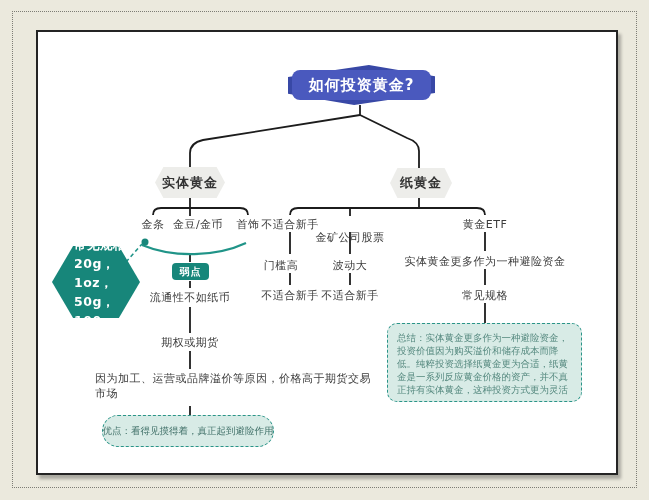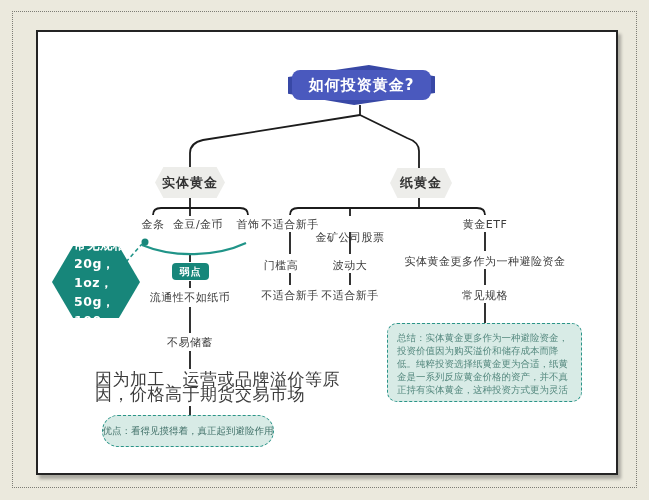--- a/index.html
+++ b/index.html
@@ -64,21 +64,21 @@
   
   .weak-badge{
     position:absolute;left:134px;top:231px;width:37px;height:17px;
     background:#17867a;border-radius:4px;color:#fff;
     font-size:10px;font-weight:bold;
     display:flex;align-items:center;justify-content:center;letter-spacing:1px;
   }
 
   .para{
     position:absolute;left:57px;top:340px;width:276px;
-    font-size:17px;line-height:14.5px;color:#3c3c3c;letter-spacing:0.5px;
+    font-size:11px;line-height:14.5px;color:#3c3c3c;letter-spacing:0.5px;
   }
 
   .dash-box{
     background:#d8ebe6;border:1.5px dashed #2a9488;box-sizing:border-box;
   }
   .advantage-box{
     position:absolute;left:64px;top:383px;width:172px;height:32px;border-radius:16px;
     display:flex;align-items:center;justify-content:center;
     font-size:9.5px;color:#3f6f67;white-space:nowrap;
   }
@@ -157,21 +157,21 @@
       <div class="spec-hex">
         <div>常见规格:</div>
         <div>20g，1oz，</div>
         <div>50g，100g</div>
       </div>
 
       <div class="weak-badge">
         <span>弱点</span>
       </div>
       <div class="lbl" style="left:152px;top:258px;">流通性不如纸币</div>
-      <div class="lbl" style="left:152px;top:303px;">不易储蓄</div>
+      <div class="lbl" style="left:152px;top:303px;">期权或期货</div>
       <div class="para">因为加工、运营或品牌溢价等原因，价格高于期货交易市场</div>
 
       <div class="advantage-box dash-box">
         <span>优点：看得见摸得着，真正起到避险作用</span>
       </div>
 
       <div class="lbl" style="left:252px;top:185px;">不适合新手</div>
       <div class="lbl" style="left:312px;top:198px;">金矿公司股票</div>
       <div class="lbl" style="left:447px;top:185px;">黄金ETF</div>
 

